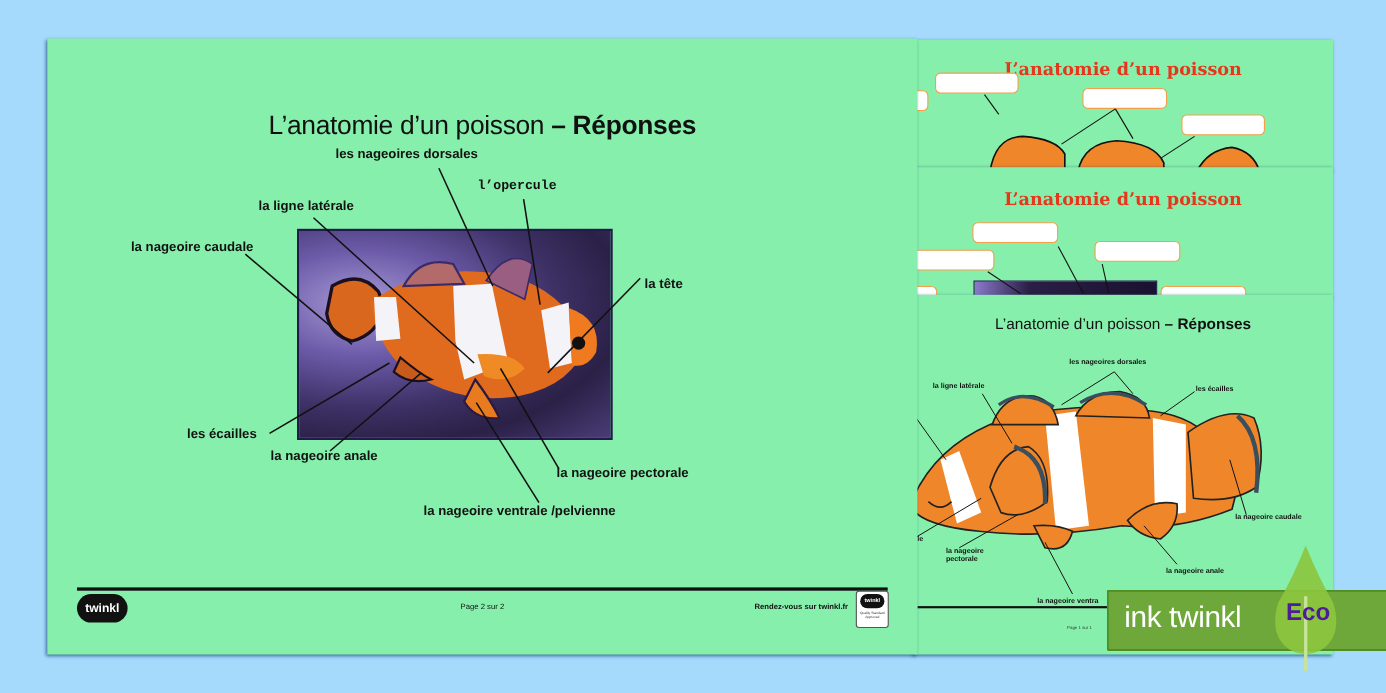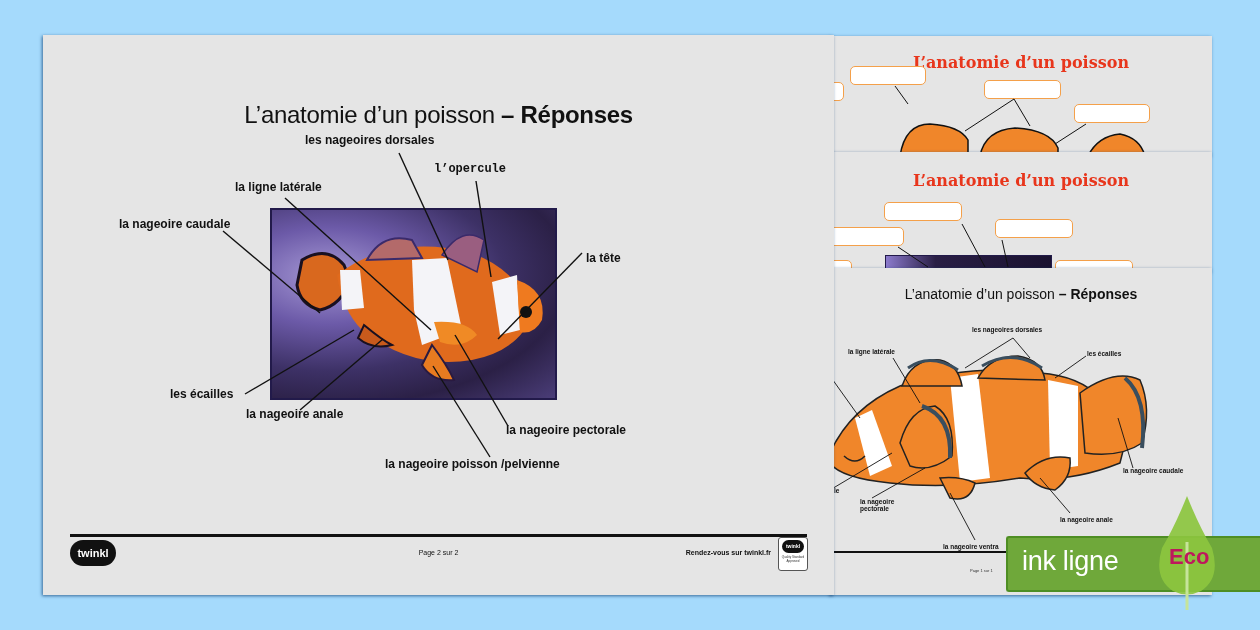--- a/index.html
+++ b/index.html
@@ -1,17 +1,17 @@
 <!DOCTYPE html>
 <html><head>
 <meta charset="utf-8">
 <style>
   html, body { margin:0; padding:0; }
   body { width:1260px; height:630px; background:#a5dafc; position:relative; overflow:hidden; font-family:"Liberation Sans", sans-serif; }
-  .page { position:absolute; background:#e5e5e5; box-shadow: -1px 1px 3px rgba(20,70,120,0.75); }
+  .page { position:absolute; background:#86efac; box-shadow: -1px 1px 3px rgba(20,70,120,0.75); }
   #main-page { left:43px; top:35px; width:791px; height:560px; z-index:5; }
   .main-title { position:absolute; left:0; right:0; top:66px; text-align:center; font-size:24px; color:#111; letter-spacing:-0.3px; }
   .main-title b { font-weight:bold; }
   .photo { position:absolute; left:227px; top:173px; width:283px; height:188px; border:2px solid #221a4a;
     background: radial-gradient(ellipse at 20% 35%, #a79ad6 0%, #6c5aa8 28%, #3d3166 55%, #2b2046 75%, #4a3d78 100%); overflow:hidden; }
   .lbl { position:absolute; font-size:12px; font-weight:bold; color:#111; white-space:nowrap; }
   svg.lines { position:absolute; left:0; top:0; }
   .footer-line { position:absolute; left:27px; right:27px; top:499px; height:3px; background:#111; }
   .twinkl-logo { position:absolute; left:27px; top:505px; width:46px; height:26px; background:#111; border-radius:13px; color:#fff; font-weight:bold; font-size:11px; text-align:center; line-height:26px; }
   .page-num { position:absolute; left:0; right:0; top:514px; text-align:center; font-size:7px; color:#111; }
@@ -28,21 +28,21 @@
   .obox { position:absolute; border:1.5px solid #f4a04a; border-radius:5px; height:17px; background:#fff; }
   .rp3-title { position:absolute; left:0; right:0; top:18px; text-align:center; font-size:14px; color:#111; }
   .rp3-title b { font-weight:bold; }
   .slbl { position:absolute; font-size:6.5px; font-weight:bold; color:#111; white-space:nowrap; }
   .rp3-footer { position:absolute; left:4px; right:10px; top:283px; height:1.5px; background:#111; }
   .rp3-pagenum { position:absolute; left:140px; top:300px; font-size:4px; color:#333; }
 
   #eco-banner { position:absolute; left:1006px; top:536px; width:254px; height:52px; background:#6fa83a; border:2px solid #4e8e23; border-right:none; border-radius:3px 0 0 3px; z-index:10; }
   #eco-banner .txt { position:absolute; left:14px; top:8px; font-size:27px; color:#fff; letter-spacing:-0.3px; }
   #eco-leaf { position:absolute; left:1157px; top:496px; width:60px; height:116px; z-index:11; }
-  #eco-leaf .etxt { position:absolute; left:12px; top:48px; font-size:22px; font-weight:bold; color:#be185d; }
+  #eco-leaf .etxt { position:absolute; left:12px; top:48px; font-size:22px; font-weight:bold; color:#4c1d95; }
 </style>
 </head>
 <body>
 
 <div id="main-page" class="page">
   <div class="main-title">
     <span>L’anatomie d’un poisson</span><b> – </b><b>Réponses</b>
   </div>
 
   <div class="photo">
@@ -85,21 +85,21 @@
   </svg>
 
   <div class="lbl" style="left:262px;top:98px;">les nageoires dorsales</div>
   <div class="lbl" style="left:391px;top:127px;font-family:Liberation Mono, monospace;">l’opercule</div>
   <div class="lbl" style="left:192px;top:145px;">la ligne latérale</div>
   <div class="lbl" style="left:76px;top:182px;">la nageoire caudale</div>
   <div class="lbl" style="left:543px;top:205px;margin-top:11px;">la tête</div>
   <div class="lbl" style="left:127px;top:352px;">les écailles</div>
   <div class="lbl" style="left:203px;top:372px;">la nageoire anale</div>
   <div class="lbl" style="left:463px;top:388px;">la nageoire pectorale</div>
-  <div class="lbl" style="left:342px;top:422px;">la nageoire poisson /pelvienne</div>
+  <div class="lbl" style="left:342px;top:422px;">la nageoire ventrale /pelvienne</div>
 
   <div class="footer-line"></div>
   <div class="twinkl-logo">twinkl</div>
   <div class="page-num">Page 2 sur 2</div>
   <div class="rendez">Rendez-vous sur twinkl.fr</div>
   <div class="badge">
     <div class="cloud">twinkl</div>
     <div class="t">Quality Standard Approved</div>
   </div>
 </div>
@@ -190,21 +190,21 @@
   <div class="slbl" style="left:0px;top:219px;">ule</div>
   <div class="slbl" style="left:30px;top:230px;width:40px;white-space:normal;">la nageoire pectorale</div>
   <div class="slbl" style="left:293px;top:199px;">la nageoire caudale</div>
   <div class="slbl" style="left:230px;top:248px;">la nageoire anale</div>
   <div class="slbl" style="left:113px;top:275px;">la nageoire ventra</div>
   <div class="rp3-footer"></div>
   <div class="rp3-pagenum">Page 1 sur 1</div>
 </div>
 
 <div id="eco-banner">
-  <div class="txt">ink ligne</div>
+  <div class="txt">ink twinkl</div>
 </div>
 <div id="eco-leaf">
   <svg width="60" height="116" viewBox="0 0 60 116">
     <path d="M30 0 Q42 30 55 52 Q64 82 44 95 Q30 102 16 95 Q-4 82 5 52 Q18 30 30 0 Z" fill="#8cc63f" opacity="0.92"></path>
     <line x1="30" y1="46" x2="30" y2="114" stroke="#c6e49a" stroke-width="3"></line>
   </svg>
   <div class="etxt">Eco</div>
 </div>
 
 </body></html>

